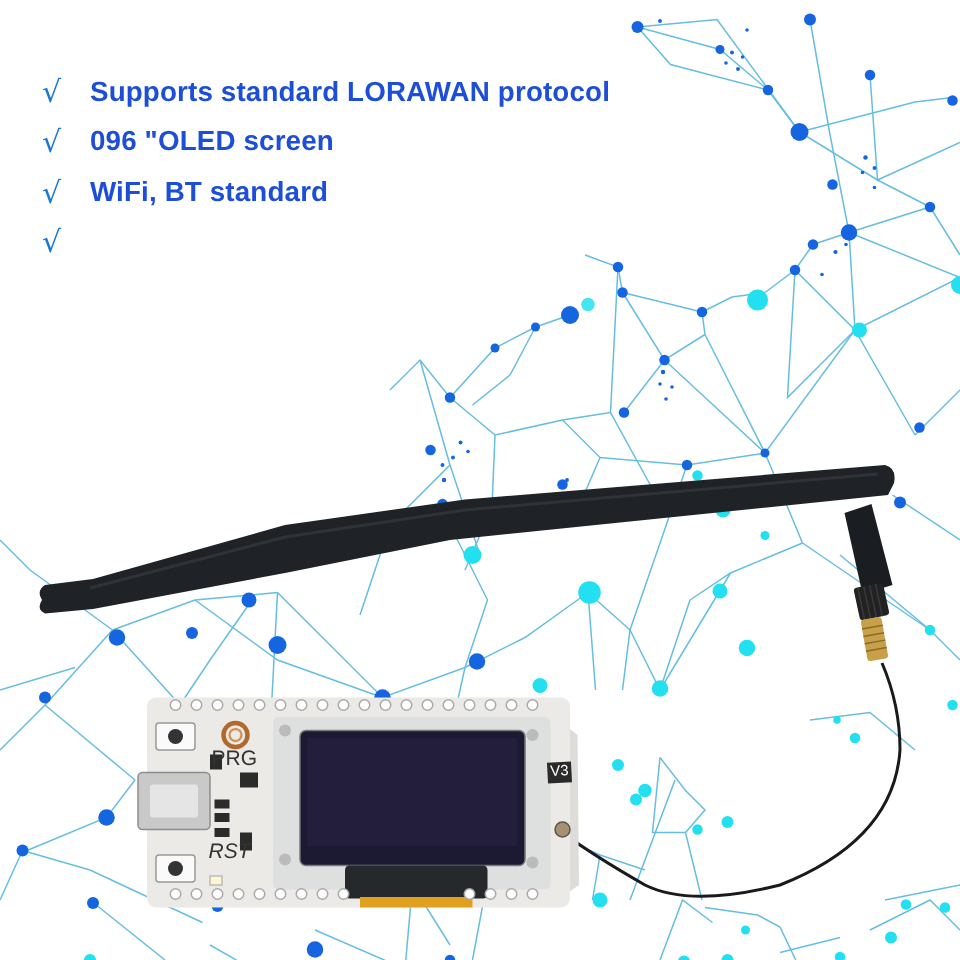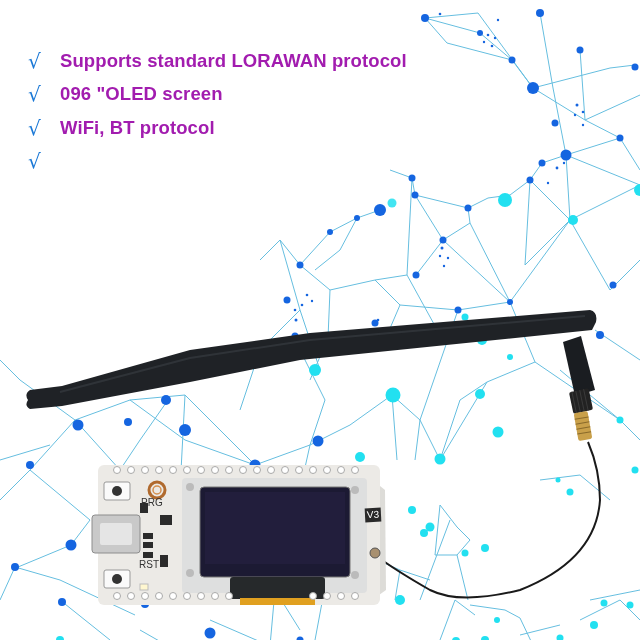--- a/index.html
+++ b/index.html
@@ -1,23 +1,23 @@
 <!DOCTYPE html>
 <html><head>
 <meta charset="utf-8">
 <style>
   html,body{margin:0;padding:0;background:#fff;}
   #stage{position:relative;width:640px;height:640px;overflow:hidden;background:#ffffff;font-family:"Liberation Sans",sans-serif;}
   svg.bg{position:absolute;left:0;top:0;}
   .features{position:absolute;left:28px;top:44px;margin:0;padding:0;list-style:none;}
   .feature{display:flex;align-items:center;height:33.5px;}
   .check{width:22px;font-size:20px;color:#1a78d6;font-weight:normal;font-family:"DejaVu Sans",sans-serif;margin-right:10px;}
-  .ftext{font-size:18.5px;font-weight:bold;color:#a21caf;letter-spacing:0.1px;}
+  .ftext{font-size:18.5px;font-weight:bold;color:#1d4ed8;letter-spacing:0.1px;}
   .v3label{position:absolute;left:365px;top:508px;width:16px;height:14px;background:#2a2a2a;color:#fff;font-size:10px;font-family:"Liberation Sans",sans-serif;text-align:center;line-height:14px;transform:rotate(-3deg);}
-  .silk{position:absolute;font-size:10px;color:#333;font-family:"Liberation Sans",sans-serif;padding-left:32px;}
+  .silk{position:absolute;font-size:14px;color:#333;font-family:"Liberation Sans",sans-serif;padding-left:32px;}
 </style>
 </head>
 <body>
 
 <div id="stage">
 
   <svg class="bg" width="640" height="640" viewBox="0 0 640 640">
     <g stroke="#55b7dc" stroke-width="1" fill="none" opacity="0.9">
 
       <polyline points="425,18 478,13 533,88"></polyline>
@@ -308,33 +308,33 @@
       <circle cx="190" cy="487" r="4" fill="#bbb"></circle>
       <circle cx="190" cy="573" r="4" fill="#bbb"></circle>
       <circle cx="355" cy="490" r="4" fill="#bbb"></circle>
       <circle cx="355" cy="575" r="4" fill="#bbb"></circle>
 
       <circle cx="375" cy="553" r="5" fill="#a89070" stroke="#555"></circle>
     </g>
   </svg>
 
   <span class="silk" style="left:109px;top:497px;">PRG</span>
-  <span class="silk" style="left:107px;top:559px;">RST</span>
+  <span class="silk" style="left:107px;top:559px;font-style:italic;">RST</span>
   <span class="v3label">V3</span>
 
   <ul class="features">
     <li class="feature">
       <span class="check">√</span>
       <span class="ftext">Supports standard LORAWAN protocol</span>
     </li>
     <li class="feature">
       <span class="check">√</span>
       <span class="ftext">096 "OLED screen</span>
     </li>
     <li class="feature">
       <span class="check">√</span>
-      <span class="ftext">WiFi, BT protocol</span>
+      <span class="ftext">WiFi, BT standard</span>
     </li>
     <li class="feature">
       <span class="check">√</span>
     </li>
   </ul>
 </div>
 
 </body></html>

